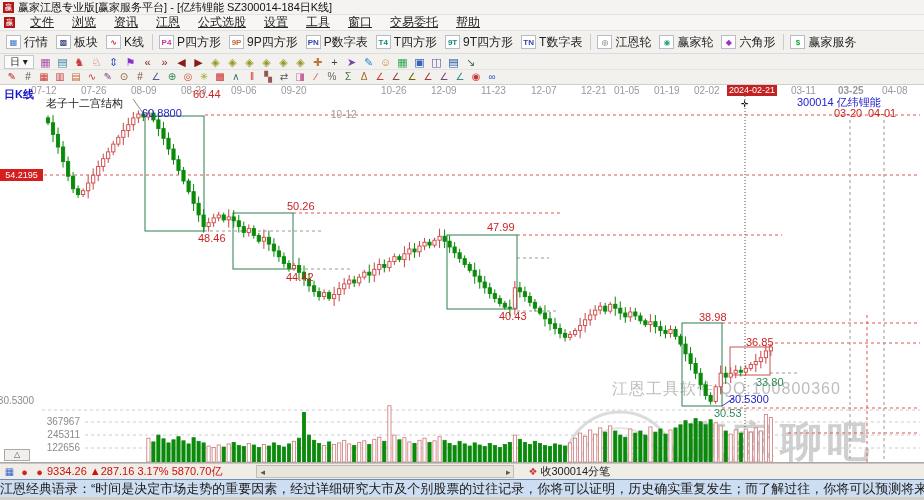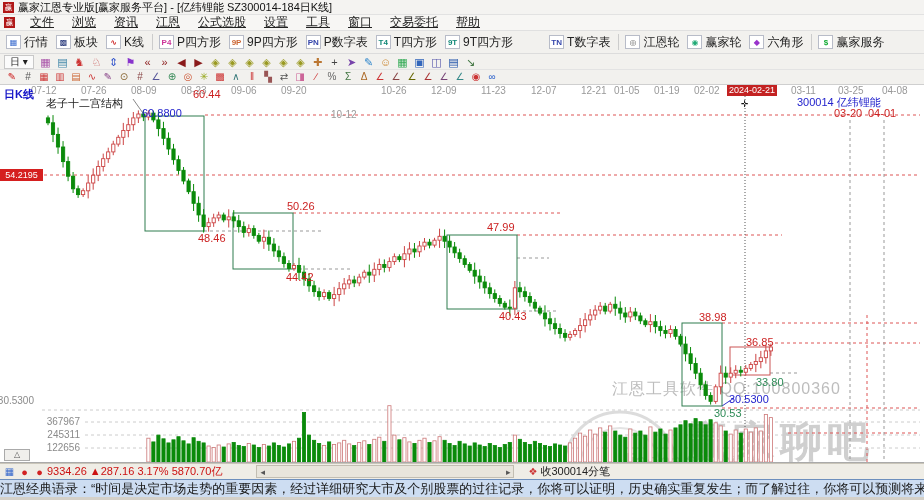--- a/index.html
+++ b/index.html
@@ -119,21 +119,21 @@
       </span>
       <span class="tbtn">
         <span class="ibox" style="color: rgb(17, 136, 119);">T4</span>
         <span>T四方形</span>
       </span>
       <span class="tbtn">
         <span class="ibox" style="color: rgb(17, 136, 119);">9T</span>
         <span>9T四方形</span>
       </span>
       <span class="tbtn">
-        <span class="ibox" style="color: rgb(51, 68, 170); margin-left: 28px;">TN</span>
+        <span class="ibox" style="color: rgb(51, 68, 170);">TN</span>
         <span>T数字表</span>
       </span>
       <span class="tbsep"></span>
       <span class="tbtn">
         <span class="ibox" style="color: rgb(102, 102, 102);">◎</span>
         <span>江恩轮</span>
       </span>
       <span class="tbtn">
         <span class="ibox" style="color: rgb(34, 170, 119);">◉</span>
         <span>赢家轮</span>
@@ -969,21 +969,21 @@
         <span class="dt" style="left: 331px; margin-top: 24px;">10-12</span>
         <span class="dt" style="left: 381px;">10-26</span>
         <span class="dt" style="left: 431px;">12-09</span>
         <span class="dt" style="left: 481px;">11-23</span>
         <span class="dt" style="left: 531px;">12-07</span>
         <span class="dt" style="left: 581px;">12-21</span>
         <span class="dt" style="left: 614px;">01-05</span>
         <span class="dt" style="left: 654px;">01-19</span>
         <span class="dt" style="left: 694px;">02-02</span>
         <span class="dt" style="left: 791px;">03-11</span>
-        <span class="dt" style="left: 838px;">03-25</span>
+        <span class="dt" style="left: 838px; font-weight: bold;">03-25</span>
         <span class="dt" style="left: 882px;">04-08</span>
         <span class="lbl" style="left: 193px; top: 3px; color: rgb(204, 34, 34);">60.44</span>
         <span class="lbl" style="left: 142px; top: 22px; color: rgb(34, 34, 204);">60.8800</span>
         <span class="lbl" style="left: 46px; top: 12px; color: rgb(34, 34, 34);">老子十二宫结构</span>
         <span class="lbl" style="left: 287px; top: 115px; color: rgb(204, 34, 34);">50.26</span>
         <span class="lbl" style="left: 198px; top: 147px; color: rgb(204, 34, 34);">48.46</span>
         <span class="lbl" style="left: 286px; top: 186px; color: rgb(204, 34, 34);">44.42</span>
         <span class="lbl" style="left: 487px; top: 136px; color: rgb(204, 34, 34);">47.99</span>
         <span class="lbl" style="left: 499px; top: 225px; color: rgb(204, 34, 34);">40.43</span>
         <span class="lbl" style="left: 699px; top: 226px; color: rgb(204, 34, 34);">38.98</span>

